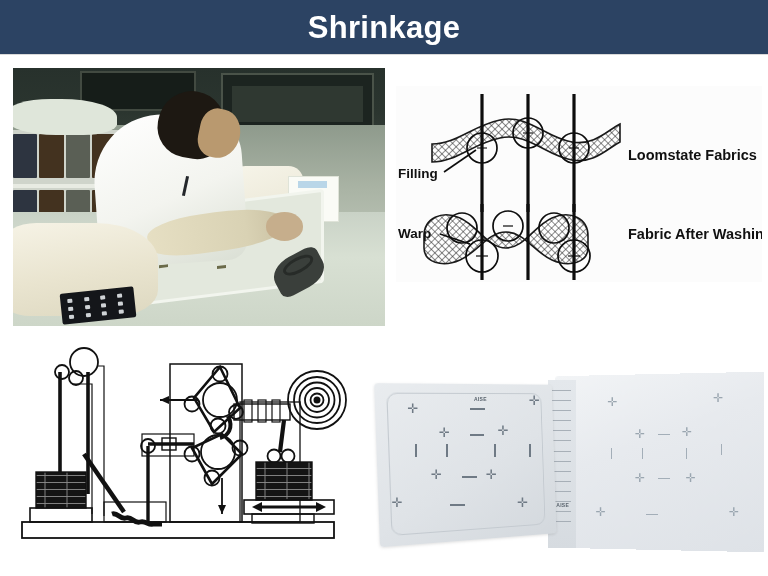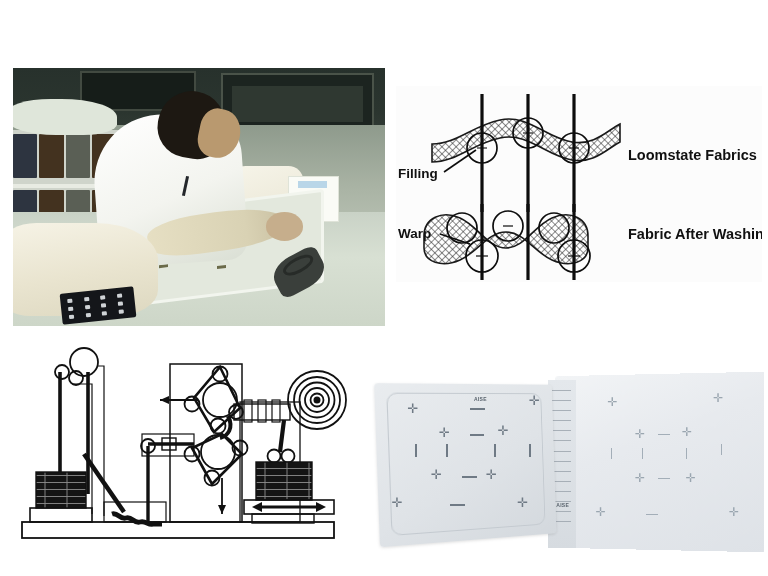--- a/index.html
+++ b/index.html
@@ -93,20 +93,23 @@
   #photo-fabric .cross.faint{color:#9aa6b0;font-size:12px;}
   #photo-fabric .dash{position:absolute;background:#6f7a85;}
   #photo-fabric .dash.faint{background:#a3aeb8;}
   #photo-fabric .f-tag{position:absolute;font-size:5px;color:#59636d;font-weight:bold;letter-spacing:.3px;}
 </style>
 </head>
 <body>
 
 <div class="slide">
 
+  <div class="title-banner">
+    <div class="title-text">Shrinkage</div>
+  </div>
 
   <div class="media" id="photo-lab">
     <div class="p1-wallTop"></div>
     <div class="p1-window"></div>
     <div class="p1-winL"></div>
     <div class="p1-wallLight"></div>
     <div class="p1-shelf">
       <div class="row r1">
         <span></span>
           <span></span>

